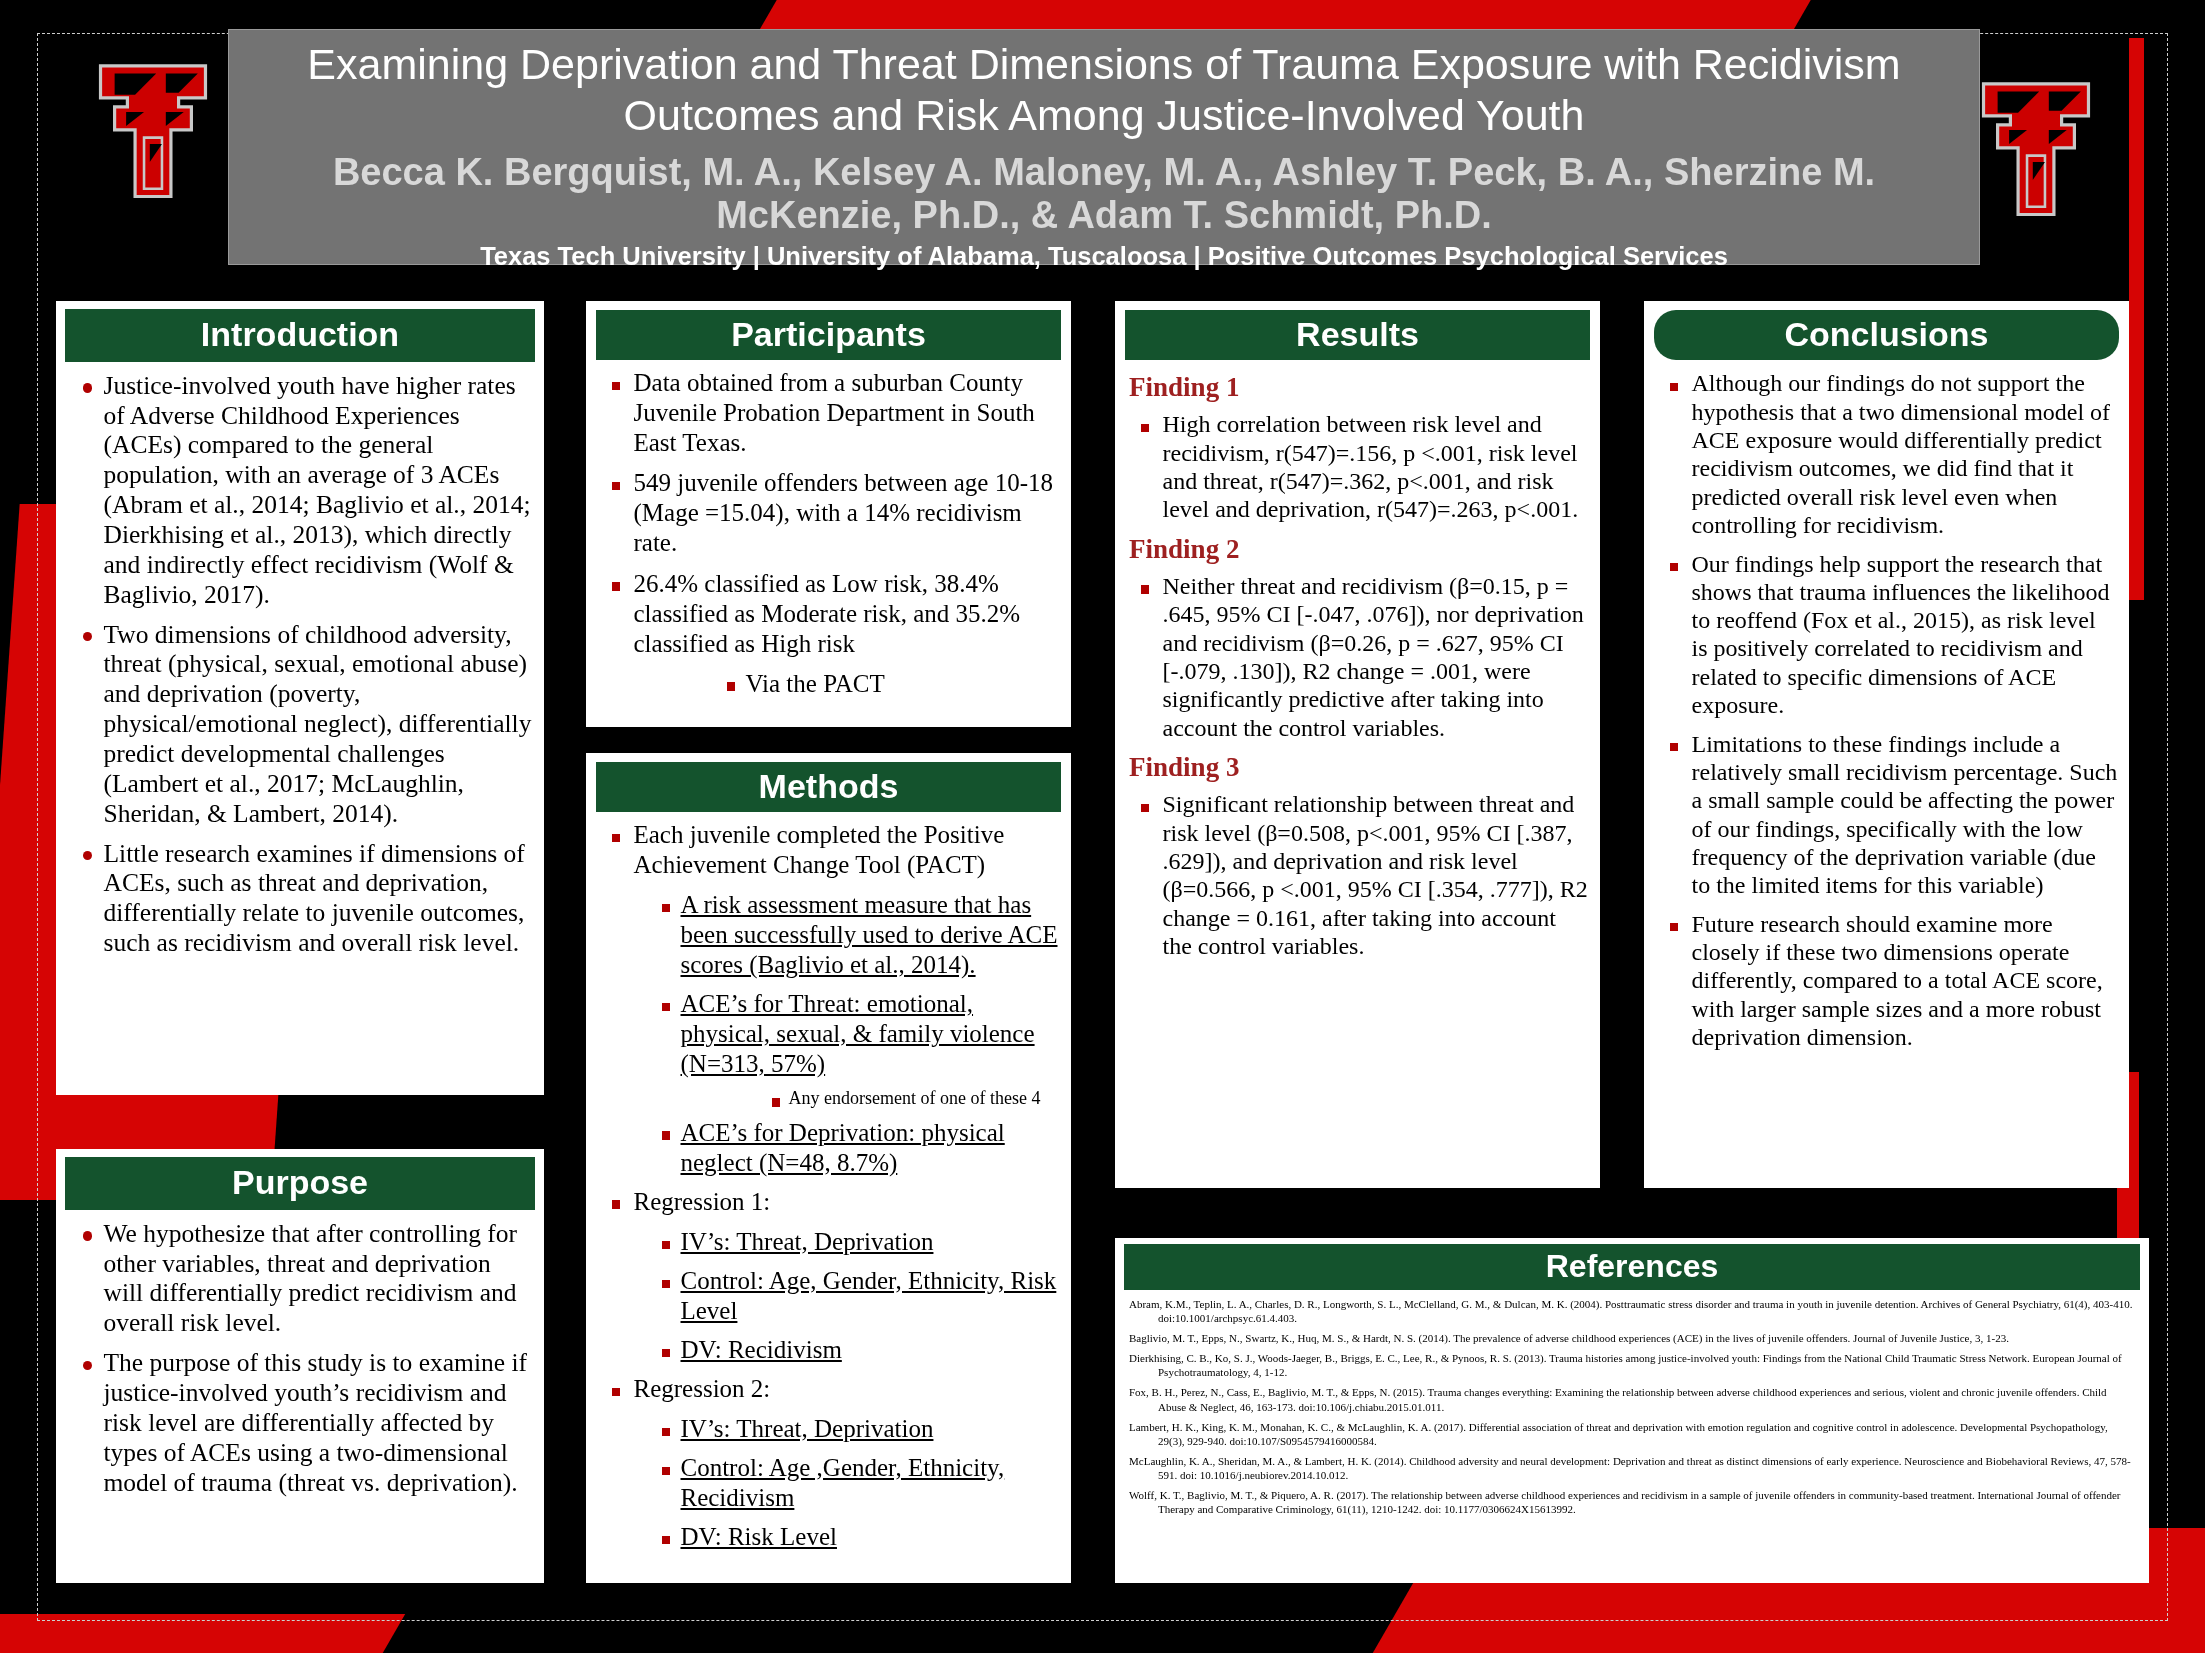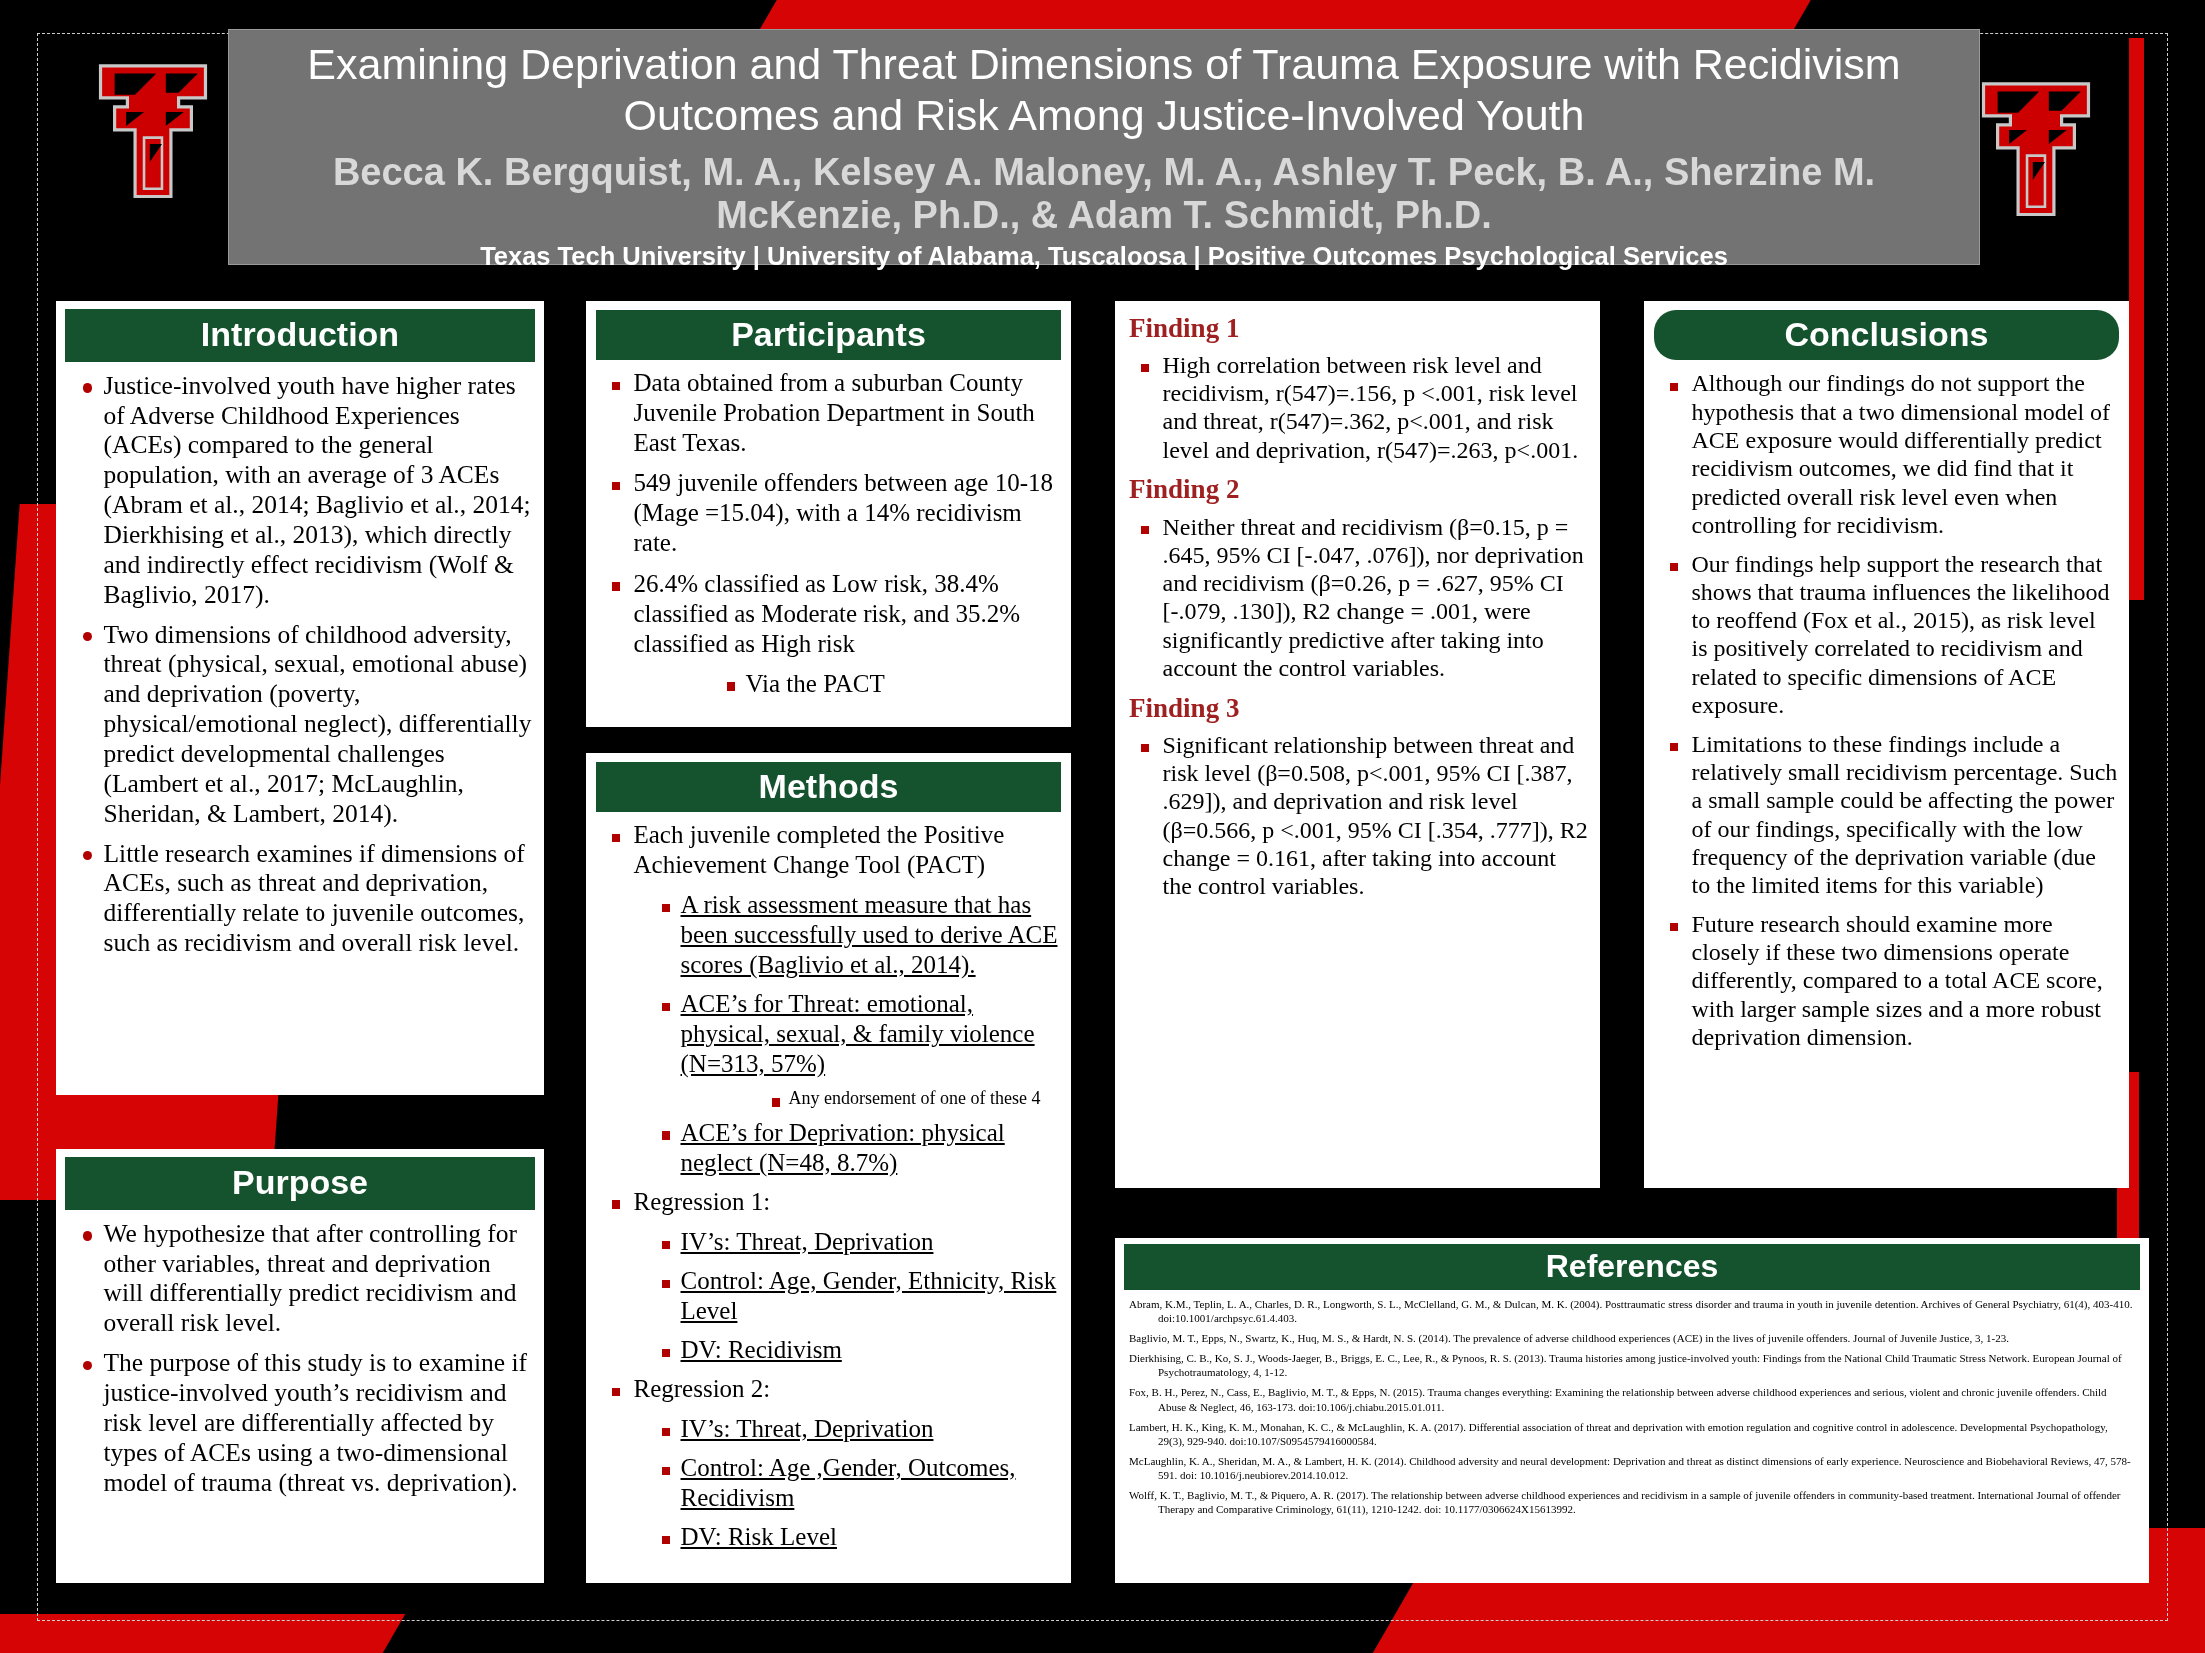--- a/index.html
+++ b/index.html
@@ -197,27 +197,28 @@
       <ul class="lvl2" style="margin-left:50px;">
         <li class="sq">IV’s: Threat, Deprivation</li>
         <li class="sq">Control: Age, Gender, Ethnicity, Risk Level</li>
         <li class="sq">DV: Recidivism</li>
       </ul>
       <ul class="lvl1" style="margin-top:9px;">
         <li class="sq">Regression 2:</li>
       </ul>
       <ul class="lvl2" style="margin-left:50px;">
         <li class="sq">IV’s: Threat, Deprivation</li>
-        <li class="sq">Control: Age ,Gender, Outcomes, Recidivism</li>
+        <li class="sq">Control: Age ,Gender, Ethnicity, Recidivism</li>
         <li class="sq">DV: Risk Level</li>
       </ul>
     </div>
   </div>
 
   <div class="panel" id="results">
+    <div class="panel-title">Results</div>
     <div class="panel-body">
       <div class="finding-head">Finding 1</div>
       <ul class="lvl1">
           <li class="sq">High correlation between risk level and recidivism, r(547)=.156, p &lt;.001, risk level and threat, r(547)=.362, p&lt;.001, and risk level and deprivation, r(547)=.263, p&lt;.001.</li>
         </ul>
       <div class="finding-head">Finding 2</div>
       <ul class="lvl1">
           <li class="sq">Neither threat and recidivism (β=0.15, p = .645, 95% CI [-.047, .076]), nor deprivation and recidivism (β=0.26, p = .627, 95% CI [-.079, .130]), R2 change = .001, were significantly predictive after taking into account the control variables.</li>
         </ul>
       <div class="finding-head">Finding 3</div>

